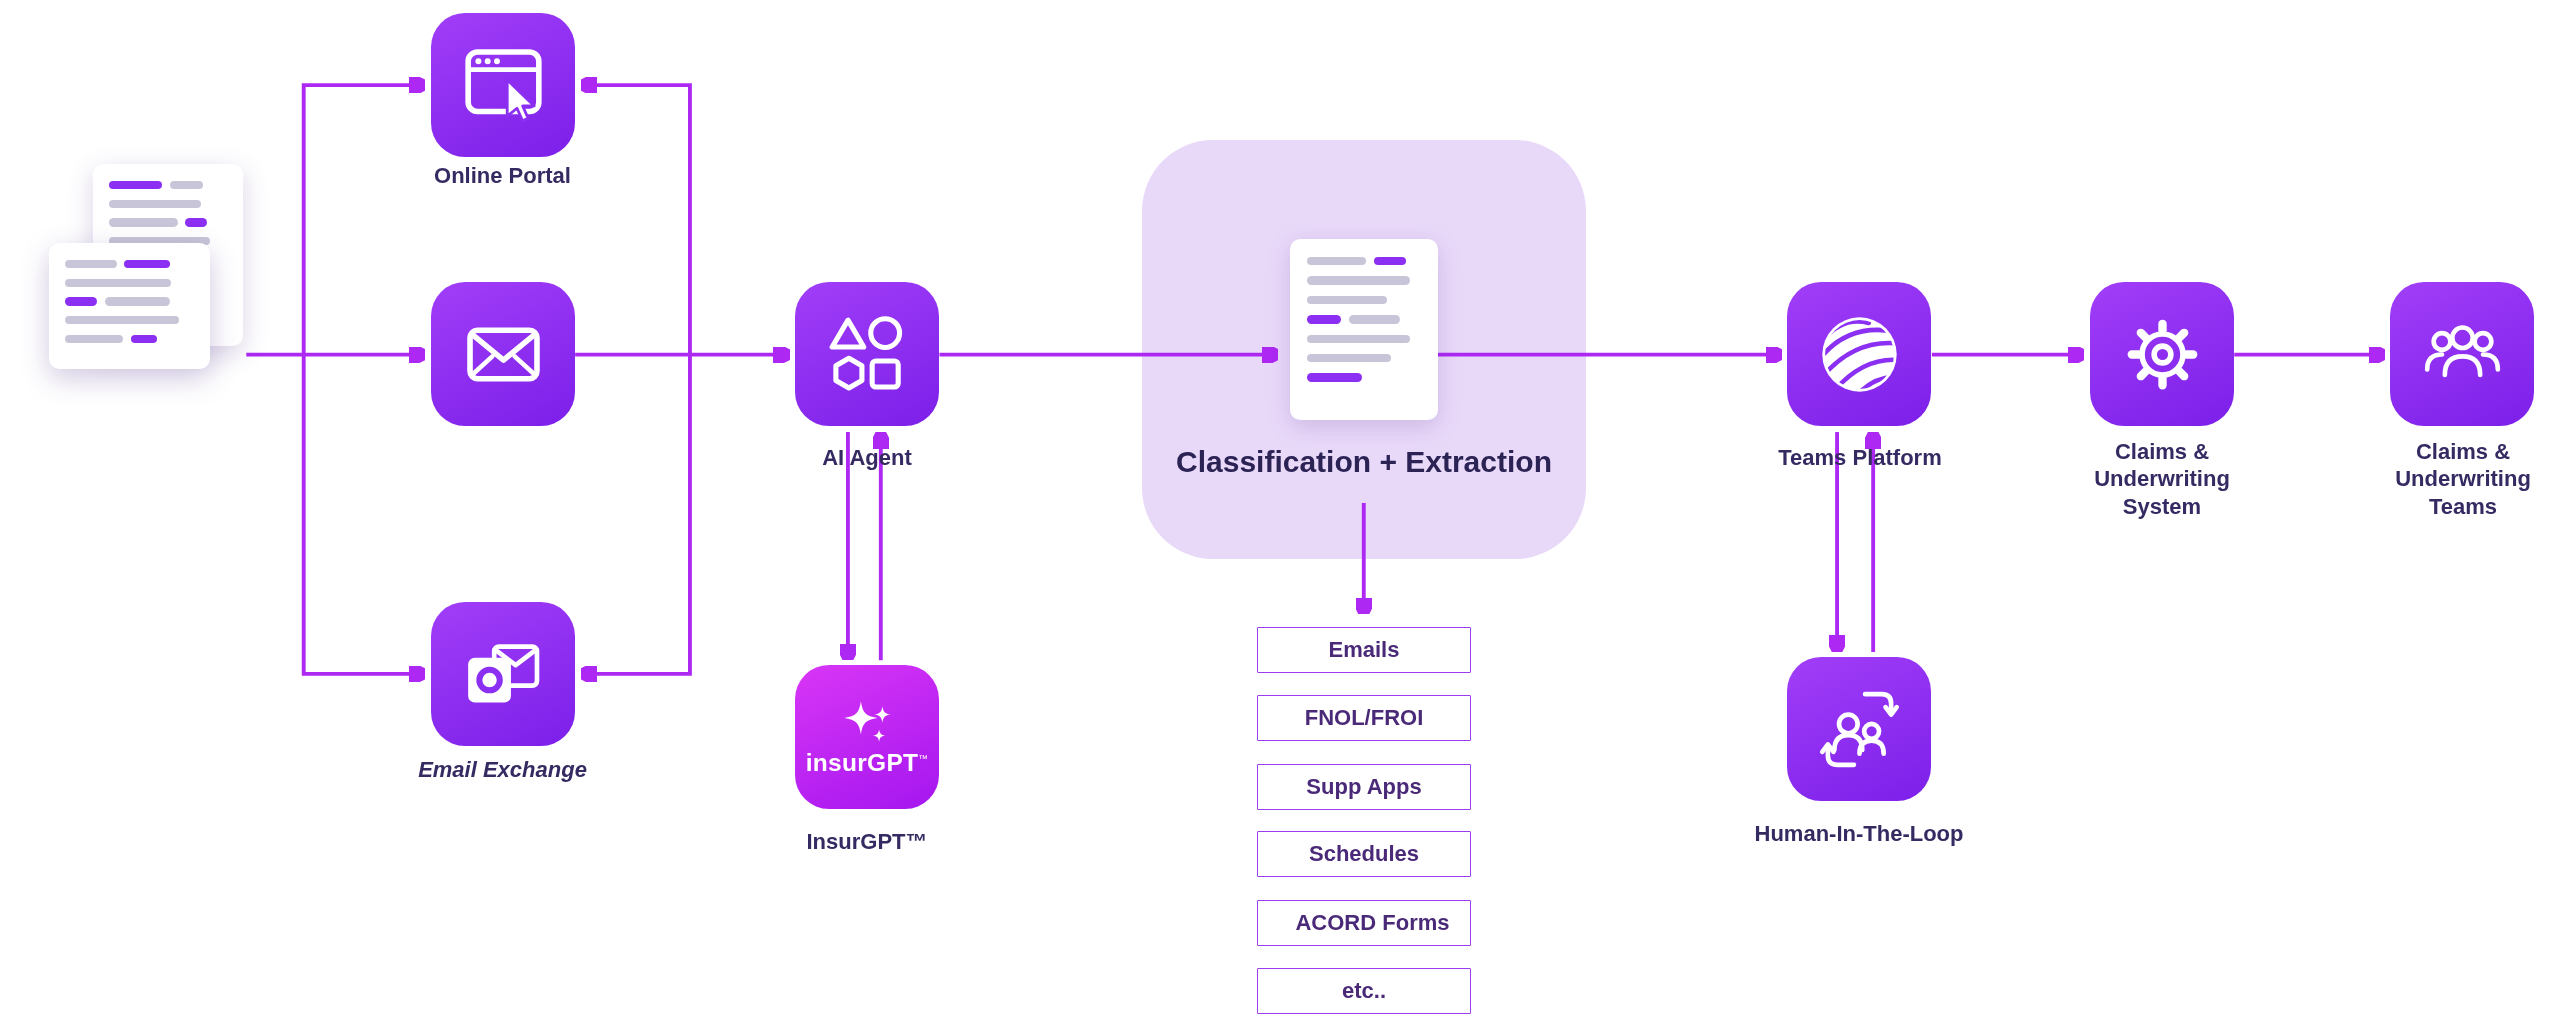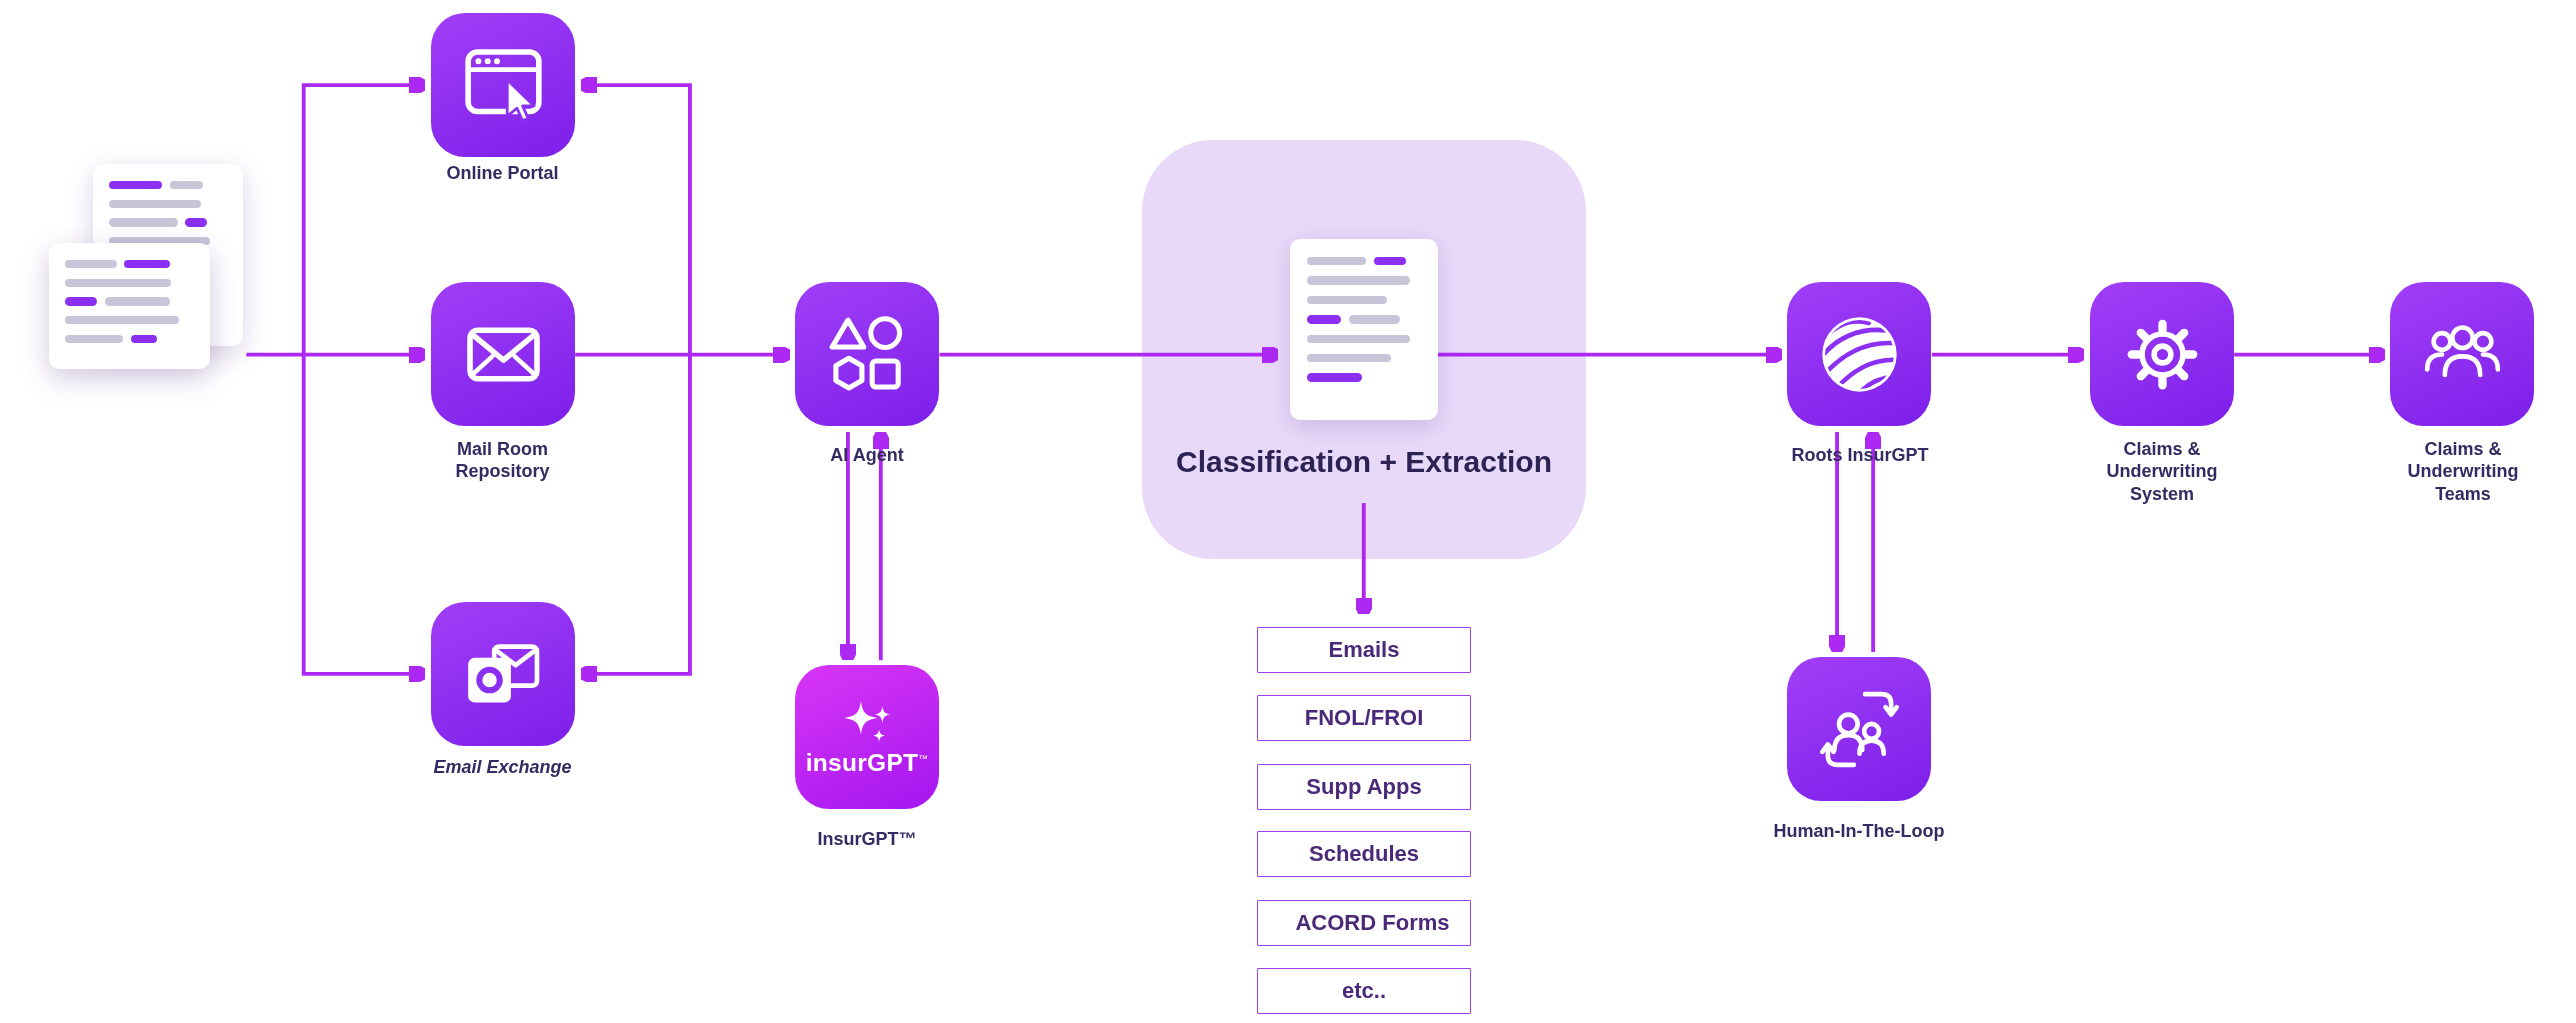--- a/index.html
+++ b/index.html
@@ -17,21 +17,21 @@
   .tile.magenta{
     background:linear-gradient(155deg,#d936f6 0%,#a416ef 100%);
     flex-direction:column;justify-content:center;gap:0;
   }
   .tile.magenta svg.sparkles{width:83px;height:53px;}
   .gpt-text{color:#ffffff;font-size:24.5px;font-weight:600;letter-spacing:0.3px;line-height:1;}
   .gpt-text sup{font-size:9.7px;font-weight:400;}
   
   .nlabel{
     position:absolute;z-index:3;text-align:center;font-weight:700;
-    font-size:18px;line-height:1.24;color:#362a62;
+    font-size:22px;line-height:1.24;color:#362a62;
   }
   .nlabel span{display:block;}
   
   .bigbox{
     position:absolute;left:1142px;top:140px;width:444px;height:419px;
     background:#e9d9f9;border-radius:71px;z-index:1;
   }
   .bigbox-label{
     position:absolute;left:1142px;top:445px;width:444px;z-index:3;
     text-align:center;font-weight:700;font-size:30px;color:#2c2355;
@@ -157,24 +157,20 @@
   <div class="nlabel" style="left:366px;top:162px;width:273px;">Online Portal</div>
 
   <div class="tile" style="left:431px;top:282px;">
     <svg viewBox="0 0 100 100">
       <rect x="14" y="24" width="72" height="52" rx="8" fill="none" stroke="#fff" stroke-width="6"></rect>
       <path d="M16,28 L50,56 L84,28" fill="none" stroke="#fff" stroke-width="6" stroke-linejoin="round" stroke-linecap="round"></path>
       <path d="M16,72 L38,52" stroke="#fff" stroke-width="5" stroke-linecap="round"></path>
       <path d="M84,72 L62,52" stroke="#fff" stroke-width="5" stroke-linecap="round"></path>
     </svg>
   </div>
-  <div class="nlabel" style="left:366px;top:438px;width:273px;">
-    <span>Mail Room</span>
-    <span>Repository</span>
-  </div>
 
   <div class="tile" style="left:431px;top:602px;">
     <svg viewBox="0 0 100 100">
       <rect x="40" y="20" width="46" height="42" rx="5" fill="none" stroke="#fff" stroke-width="5"></rect>
       <path d="M42,24 L63,40 L84,24" fill="none" stroke="#fff" stroke-width="5" stroke-linejoin="round"></path>
       <rect x="12" y="32" width="46" height="48" rx="7" fill="#fff"></rect>
       <circle cx="35" cy="56" r="11" fill="none" stroke="#8b2ff2" stroke-width="6.5"></circle>
     </svg>
   </div>
   <div class="nlabel" style="left:366px;top:756px;width:273px;font-style:italic;">Email Exchange</div>
@@ -243,21 +239,21 @@
       <circle cx="50" cy="50" r="40" fill="#fff"></circle>
       <g clip-path="url(#rootsClip)" stroke="#8b2ff2" stroke-width="5" fill="none" stroke-linecap="round">
         <path d="M8,38 Q30,8 60,16"></path>
         <path d="M6,56 Q34,20 78,24"></path>
         <path d="M10,74 Q44,34 90,38"></path>
         <path d="M22,90 Q54,52 94,56"></path>
         <path d="M44,98 Q64,72 94,74"></path>
       </g>
     </svg>
   </div>
-  <div class="nlabel" style="left:1731px;top:444px;width:258px;">Roots InsurGPT</div>
+  <div class="nlabel" style="left:1731px;top:444px;width:258px;">Teams Platform</div>
 
   <div class="tile" style="left:1787px;top:657px;">
     <svg viewBox="0 0 100 100">
       <g stroke="#fff" stroke-width="5" fill="none" stroke-linecap="round" stroke-linejoin="round">
         <path d="M56,12 H74 Q84,12 84,22 V32"></path>
         <path d="M78,26 L84,34 L90,26"></path>
         <path d="M44,88 H26 Q16,88 16,78 V68"></path>
         <path d="M10,74 L16,66 L22,74"></path>
         <circle cx="38" cy="44" r="10"></circle>
         <path d="M23,72 Q23,56 38,56 Q53,56 53,72"></path>

